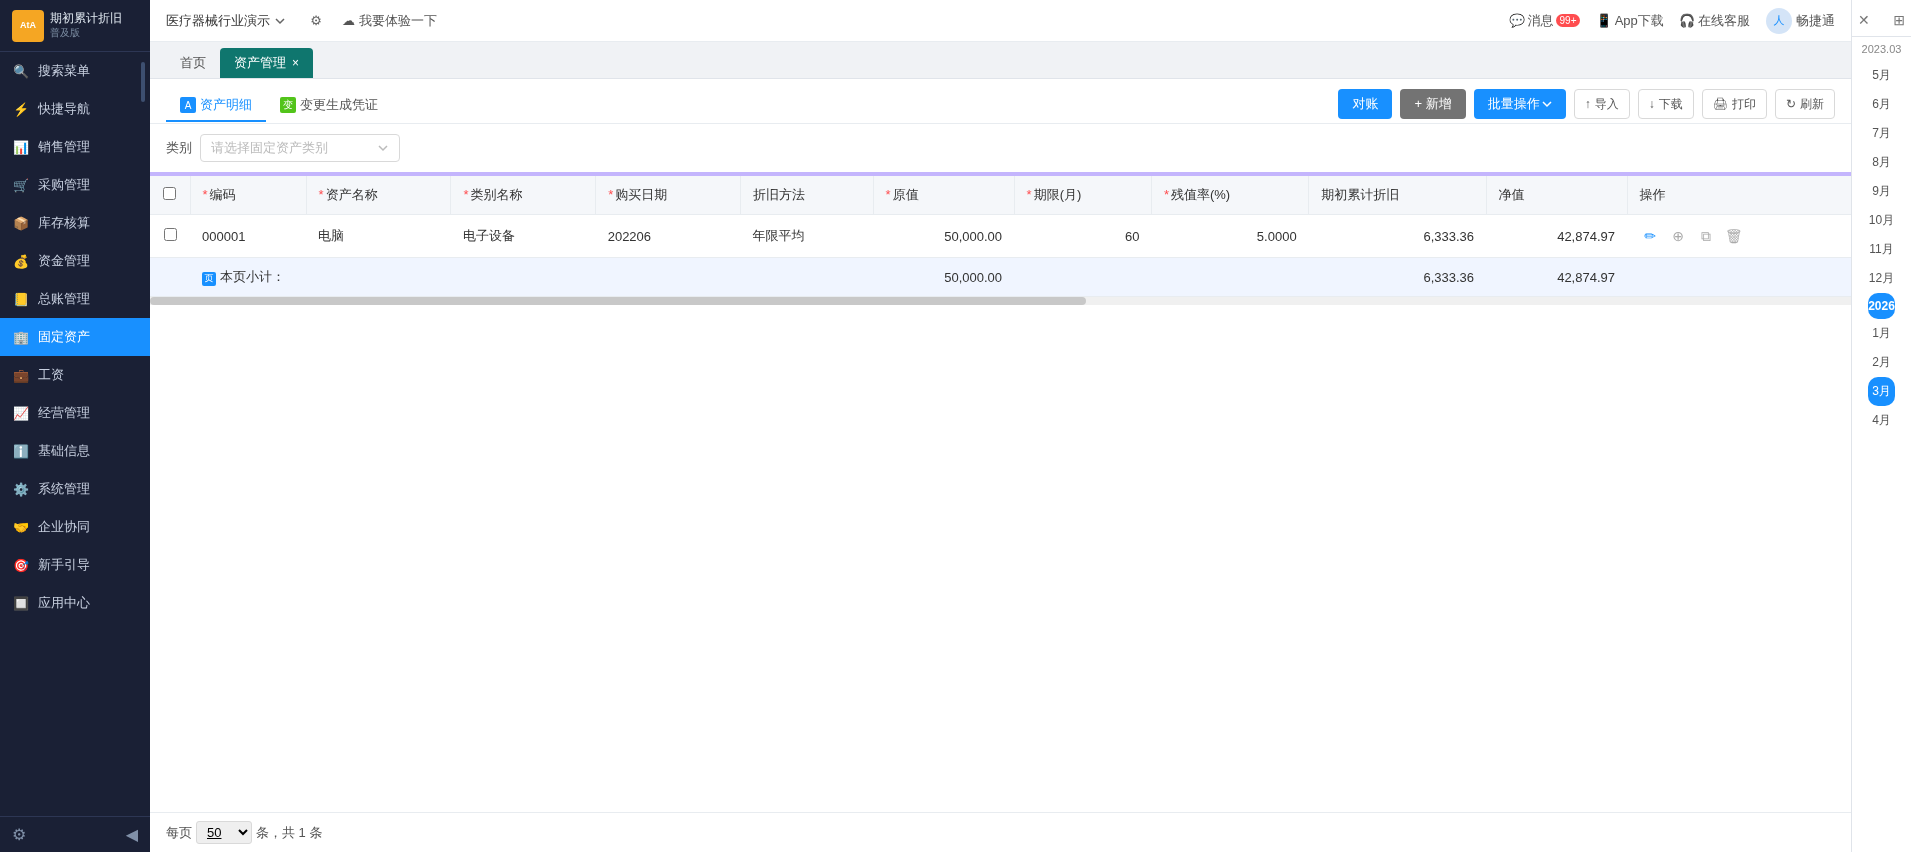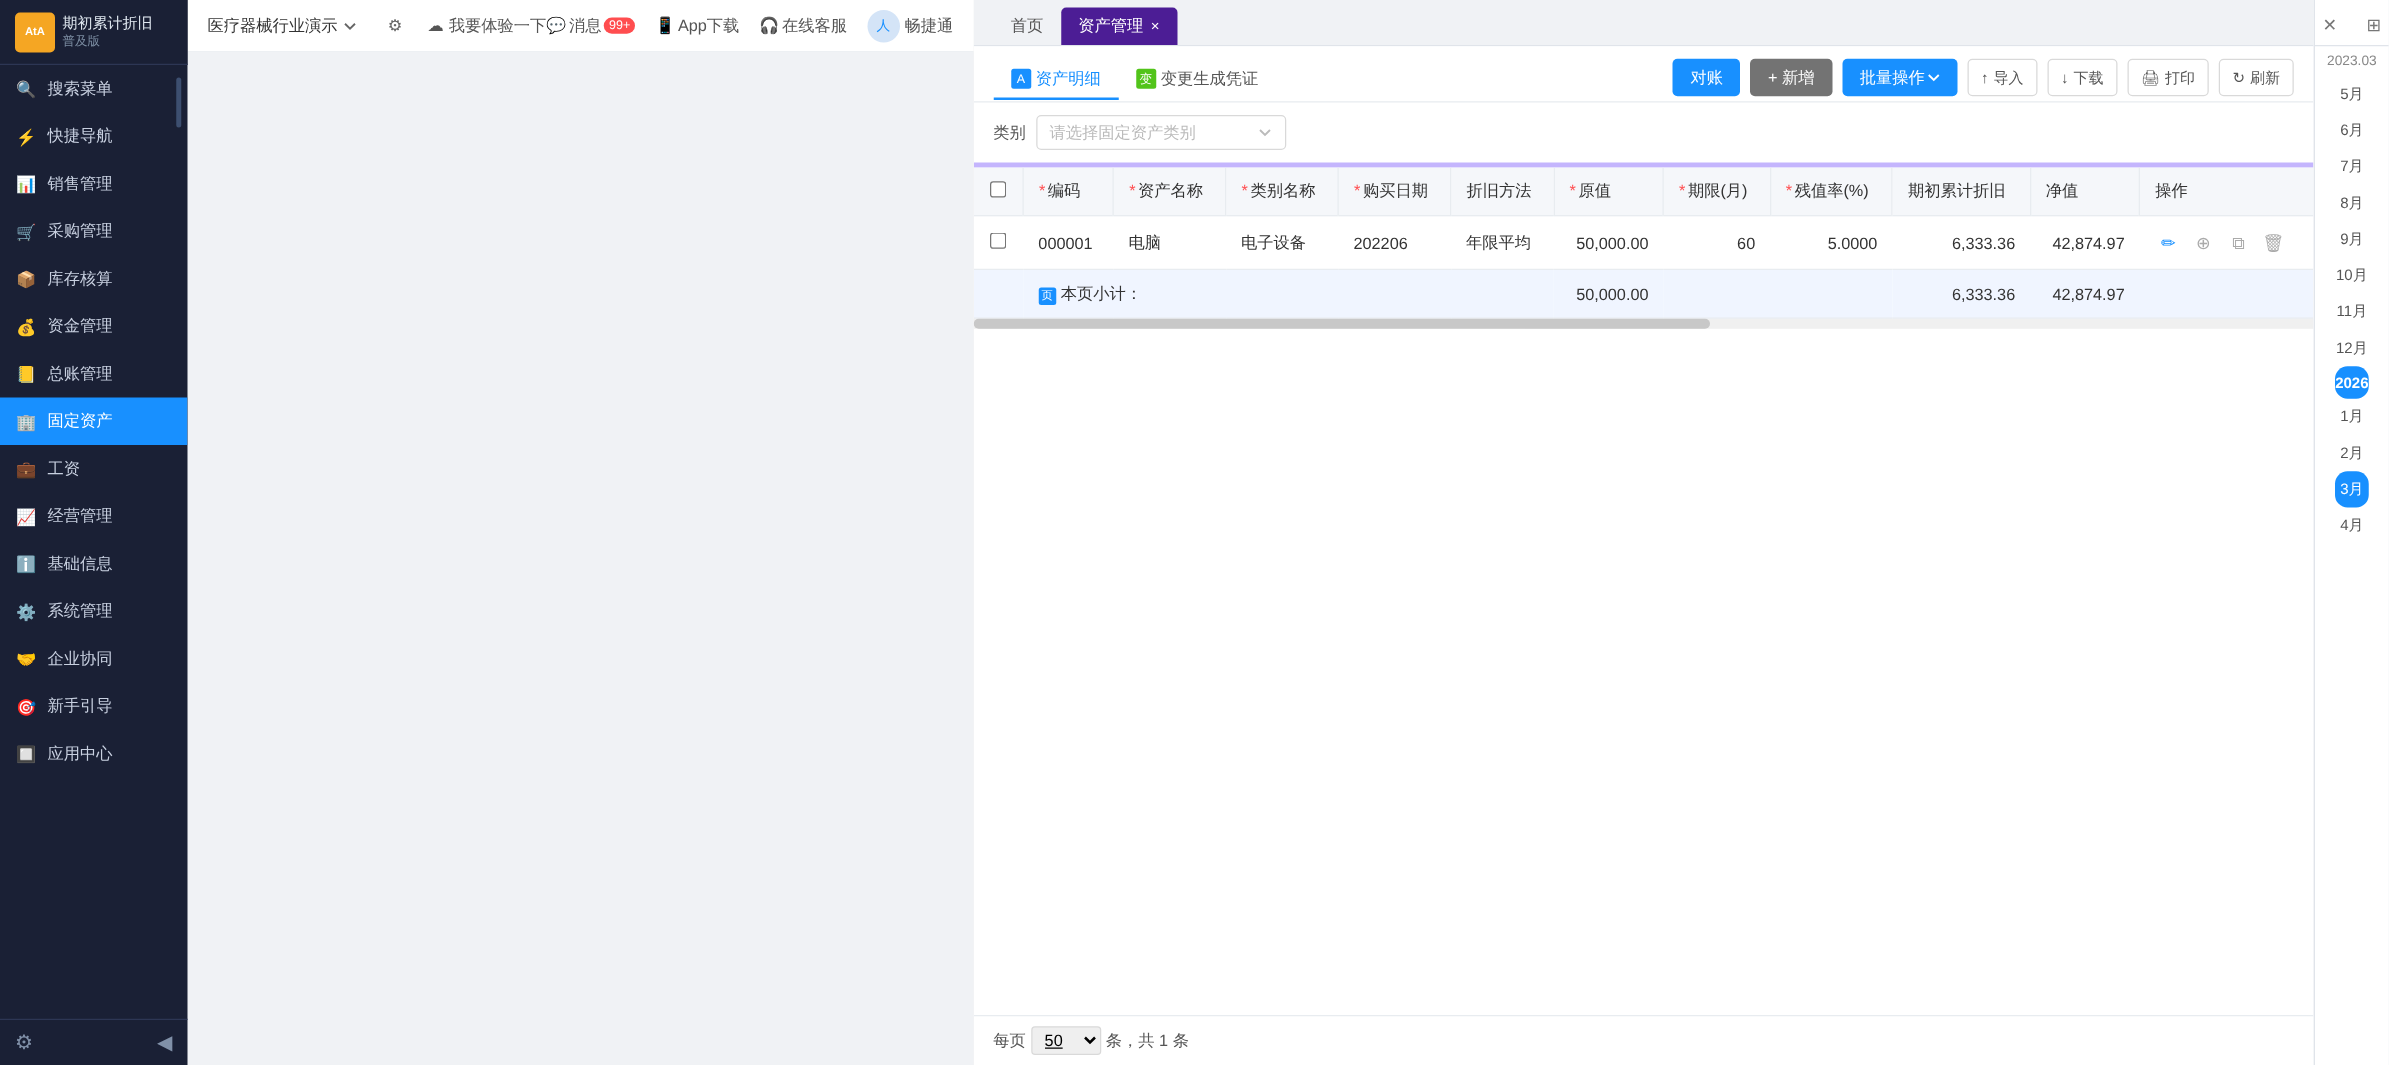--- a/index.html
+++ b/index.html
@@ -66,21 +66,21 @@
       display: flex;
       align-items: center;
       justify-content: space-between;
       padding: 8px 12px;
       border-top: 1px solid #2d3654;
     }
     
     .main {
       flex: 1;
       display: flex;
-      flex-direction: row;
+      flex-direction: column;
       overflow: hidden;
     }
     
     .topbar {
       height: 42px;
       background: #fff;
       display: flex;
       align-items: center;
       padding: 0 16px;
       border-bottom: 1px solid #e8ecf0;
@@ -165,21 +165,21 @@
       flex-shrink: 0;
     }
     .tab-home {
       padding: 6px 14px;
       font-size: 13px;
       color: #555;
       cursor: pointer;
       border-radius: 4px 4px 0 0;
     }
     .tab-active {
-      background: #4c1d95;
+      background: #0f766e;
       color: white;
       padding: 6px 14px;
       font-size: 13px;
       border-radius: 4px 4px 0 0;
       display: flex;
       align-items: center;
       gap: 6px;
       cursor: pointer;
     }
     .tab-close { cursor: pointer; font-size: 12px; }

